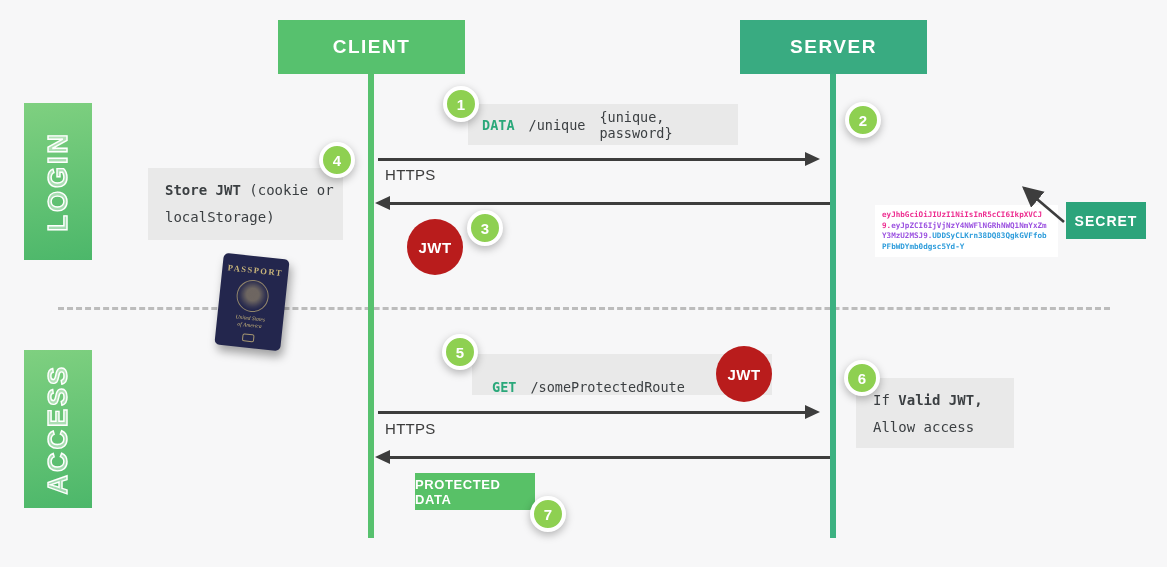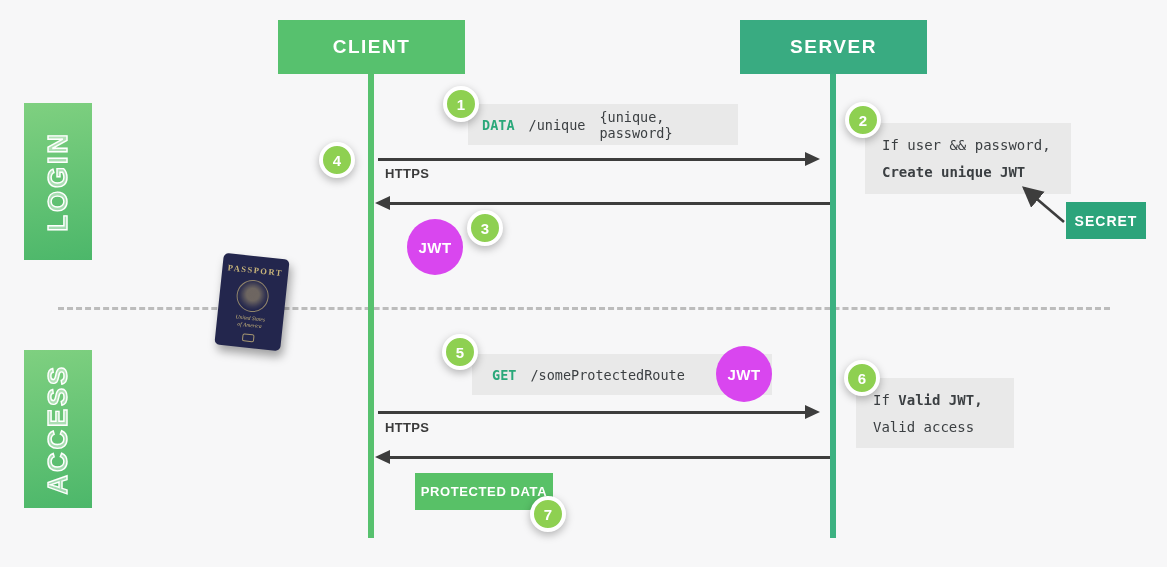--- a/index.html
+++ b/index.html
@@ -35,36 +35,36 @@
   }
   #client-header { left:278px; background:#57c16e; }
   #server-header { left:740px; background:#39ab81; }
 
   
   .gray-box { position:absolute; background:#e9e9e9; font-family:"DejaVu Sans Mono", monospace; color:#3b3f42; }
   .msg-box { display:flex; align-items:center; font-size:13.5px; }
   .msg-box .kw { color:#2aa87a; font-weight:bold; margin-right:14px; }
   .msg-box .path { margin-right:14px; }
   #post-box { left:468px; top:104px; width:270px; height:41px; padding-left:14px; }
-  #get-box  { left:472px; top:354px; width:300px; height:41px; padding-left:20px; }
+  #get-box  { left:472px; top:354px; width:300px; height:41px; padding-left:20px;align-items:flex-end; }
   .note-box { font-size:14px; line-height:27px; padding:9px 0 9px 17px; }
   #check-login-box  { left:865px; top:123px; width:206px; height:71px; }
   #store-box        { left:148px; top:168px; width:195px; height:72px; }
   #check-access-box { left:856px; top:378px; width:158px; height:70px; }
 
   
   .arrow { position:absolute; height:3px; background:#3d3d3d; }
   .arrow .head { position:absolute; width:0; height:0; top:-6px; }
   .arrow .head.right { right:-14px; border-left:15px solid #3d3d3d; border-top:7.5px solid transparent; border-bottom:7.5px solid transparent; }
   .arrow .head.left  { left:-14px;  border-right:15px solid #3d3d3d; border-top:7.5px solid transparent; border-bottom:7.5px solid transparent; }
   #arrow-req-login  { left:378px; top:158px; width:428px; }
   #arrow-res-login  { left:389px; top:202px; width:441px; }
   #arrow-req-access { left:378px; top:411px; width:428px; }
   #arrow-res-access { left:389px; top:456px; width:441px; }
-  .https { position:absolute; font-size:13px; font-weight:bold; color:#3b3b3b; letter-spacing:0.3px; }
+  .https { position:absolute; font-size:15px; font-weight:normal; color:#3b3b3b; letter-spacing:0.3px; }
   #https-login  { left:385px; top:166px; }
   #https-access { left:385px; top:420px; }
 
   
   .badge {
     position:absolute; width:36px; height:36px; border-radius:50%;
     background:#8ed051; border:4px solid #ffffff;
     box-shadow:0 3px 8px rgba(0,0,0,0.28);
     display:flex; align-items:center; justify-content:center;
     color:#fff; font-size:15px; font-weight:bold; z-index:5;
@@ -73,21 +73,21 @@
   #badge-2 { left:845px; top:102px; }
   #badge-3 { left:467px; top:210px; }
   #badge-4 { left:319px; top:142px; }
   #badge-5 { left:442px; top:334px; }
   #badge-6 { left:844px; top:360px; }
   #badge-7 { left:530px; top:496px; }
 
   
   .jwt-circle {
     position:absolute; width:56px; height:56px; border-radius:50%;
-    background:#d946ef; display:flex; align-items:center; justify-content:center;
+    background:#b91c1c; display:flex; align-items:center; justify-content:center;
     color:#fff; font-size:15px; font-weight:bold; letter-spacing:0.5px; z-index:4;
   }
   #jwt-login  { left:407px; top:219px; }
   #jwt-access { left:716px; top:346px; }
 
   
   #token-box {
     position:absolute; left:875px; top:205px; width:183px; height:52px;
     background:#ffffff; padding:5px 7px;
     font-family:"DejaVu Sans Mono", monospace; font-size:7.6px; line-height:10.5px;
@@ -96,21 +96,21 @@
   .tk-h { color:#ed2d90; } .tk-p { color:#9b51e0; } .tk-s { color:#2d9cdb; }
   #secret-box {
     position:absolute; left:1066px; top:202px; width:80px; height:37px;
     background:#2ca47b; color:#fff; display:flex; align-items:center; justify-content:center;
     font-size:14px; font-weight:bold; letter-spacing:1px;
   }
   #annot-arrow { position:absolute; left:998px; top:176px; z-index:3; }
 
   
   #protected-box {
-    position:absolute; left:415px; top:473px; width:138px; height:37px;
+    position:absolute; left:415px; top:473px; width:120px; height:37px;
     background:#58c167; color:#fff; display:flex; align-items:center; justify-content:center;
     font-size:13px; font-weight:bold; letter-spacing:0.6px;
   }
 
   
   #passport {
     position:absolute; left:219px; top:256px; width:66px; height:92px;
     background:#23264d; border-radius:5px; transform:rotate(6deg);
     box-shadow:3px 6px 10px rgba(0,0,0,0.35);
     display:flex; flex-direction:column; align-items:center; z-index:2;
@@ -157,43 +157,45 @@
   </div>
 
   <div class="arrow" id="arrow-req-login">
       <div class="head right"></div>
     </div>
   <div class="https" id="https-login">HTTPS</div>
   <div class="arrow" id="arrow-res-login">
       <div class="head left"></div>
     </div>
 
-  <div class="gray-box note-box" id="check-login-box">
-    <div>If user &amp;&amp; password,</div>
-    <div><b>Create unique JWT</b></div>
-  </div>
-
+
+  <div id="token-box">
+    <span class="tk-h">eyJhbGciOiJIUzI1NiIsInR5cCI6IkpXVCJ9.</span><span class="tk-p">eyJpZCI6IjVjNzY4NWFlNGRhNWQ1NmYxZmY3MzU2MSJ9.</span><span class="tk-s">UDDSyCLKrn38DQ83QgkGVFfobPFbWDYmb0dgsc5Yd-Y</span>
+  </div>
 
   <svg id="annot-arrow" width="78" height="52" viewBox="0 0 78 52">
     <defs>
       <marker id="ah" markerWidth="9" markerHeight="9" refX="7" refY="4" orient="auto">
         <path d="M0,0 L8,4 L0,8 z" fill="#3d3d3d"></path>
       </marker>
     </defs>
     <line x1="66" y1="46" x2="26" y2="12" stroke="#3d3d3d" stroke-width="2.6" marker-end="url(#ah)"></line>
   </svg>
 
   <div id="secret-box">
     <span>SECRET</span>
   </div>
 
   <div class="jwt-circle" id="jwt-login">
     <span>JWT</span>
   </div>
 
+  <div class="gray-box note-box" id="store-box">
+    <b>Store JWT</b><span> (cookie or localStorage)</span>
+  </div>
 
   <div id="passport">
     <div class="pp-title">PASSPORT</div>
     <div class="pp-emblem"></div>
     <div class="pp-line">United States</div>
     <div class="pp-line2">of America</div>
     <div class="pp-chip"></div>
   </div>
 
   <div class="gray-box msg-box" id="get-box">
@@ -208,21 +210,21 @@
   <div class="arrow" id="arrow-req-access">
       <div class="head right"></div>
     </div>
   <div class="https" id="https-access">HTTPS</div>
   <div class="arrow" id="arrow-res-access">
       <div class="head left"></div>
     </div>
 
   <div class="gray-box note-box" id="check-access-box">
     <div><span>If </span><b>Valid JWT,</b></div>
-    <div>Valid access</div>
+    <div>Allow access</div>
   </div>
 
   <div id="protected-box">
     <span>PROTECTED DATA</span>
   </div>
 
   <div class="badge" id="badge-1">1</div>
   <div class="badge" id="badge-2">2</div>
   <div class="badge" id="badge-3">3</div>
   <div class="badge" id="badge-4">4</div>

